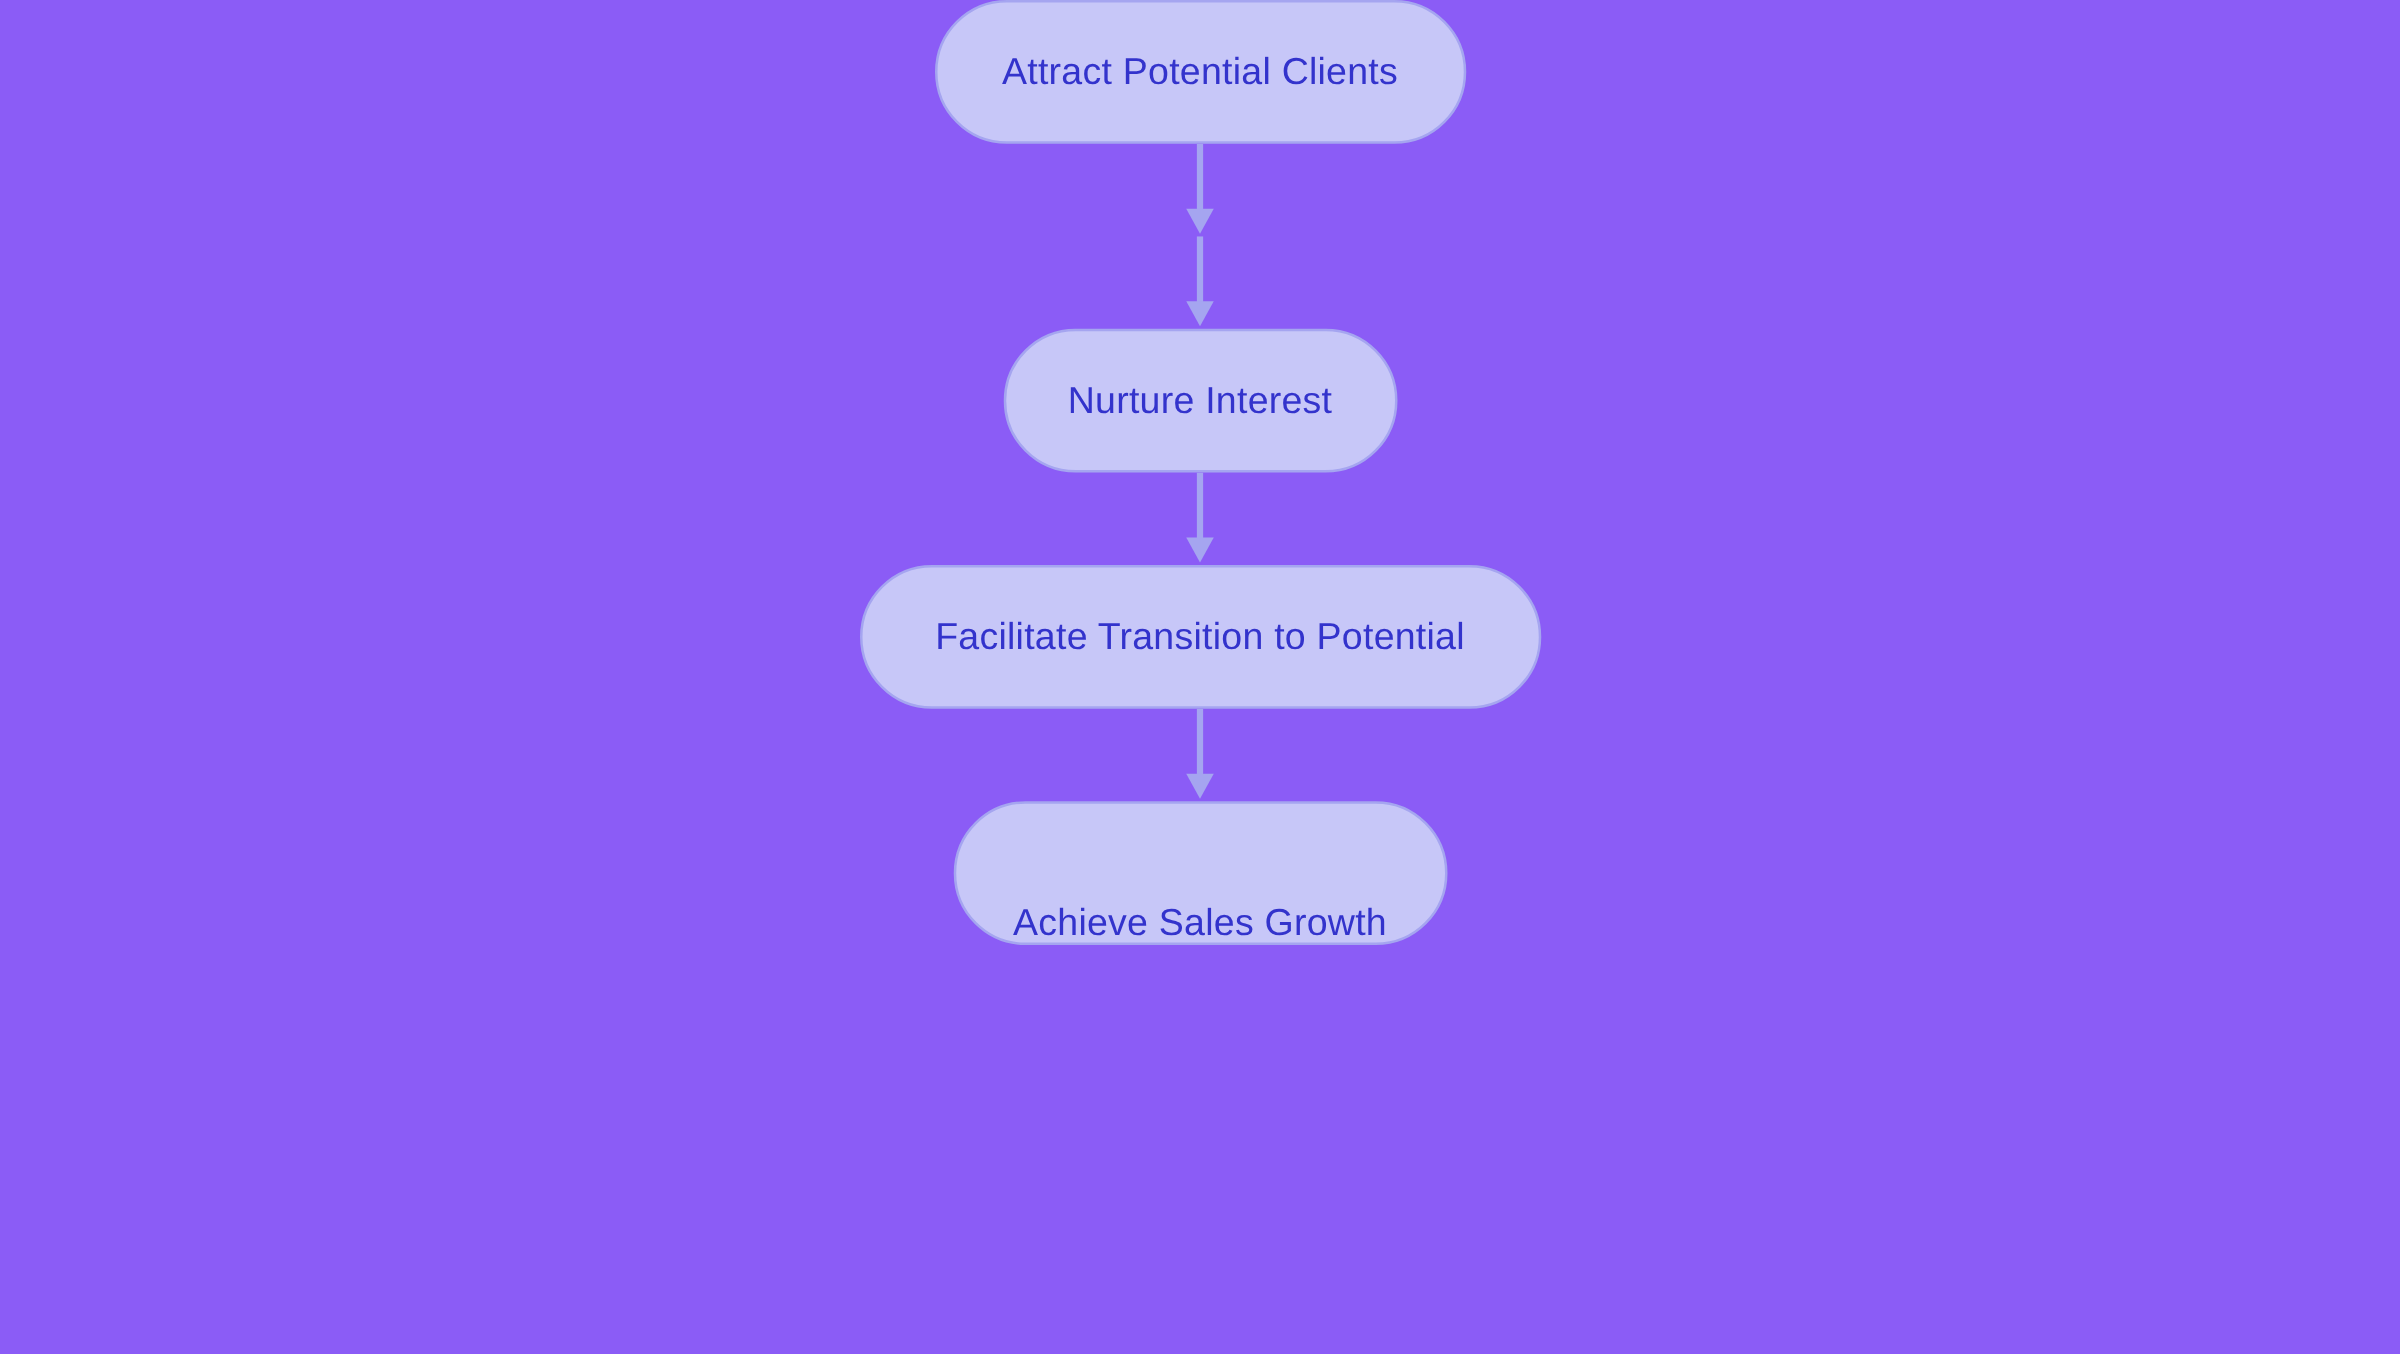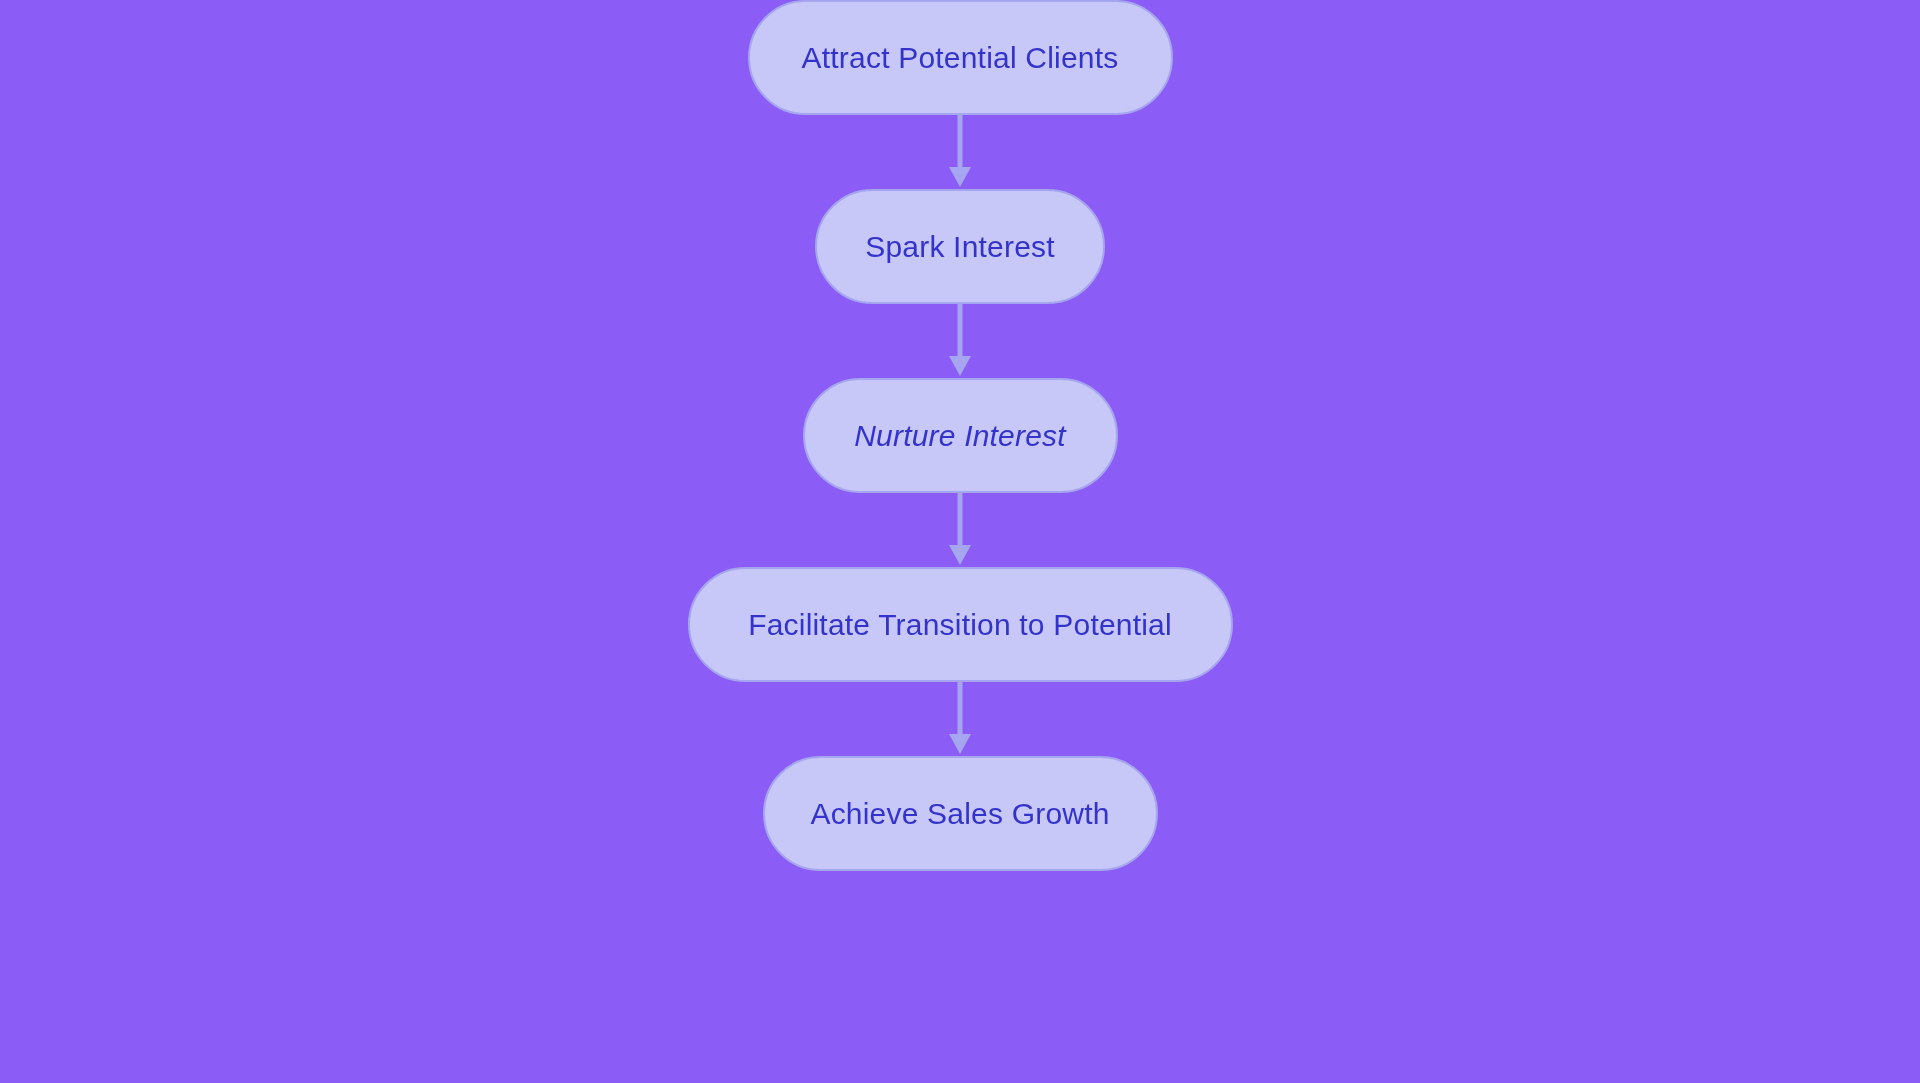--- a/index.html
+++ b/index.html
@@ -85,45 +85,42 @@
 
     <div class="node" style="width:425px;">
       <span class="node-label">Attract Potential Clients</span>
     </div>
 
     <svg class="connector" viewBox="0 0 26 74">
       <line class="shaft" x1="13" y1="0" x2="13" y2="54"></line>
       <polygon class="head" points="2,52 24,52 13,72"></polygon>
     </svg>
 
-    <div class="node" style="width:290px;">
-      <span class="node-label">Spark Interest</span>
-    </div>
 
     <svg class="connector" viewBox="0 0 26 74">
       <line class="shaft" x1="13" y1="0" x2="13" y2="54"></line>
       <polygon class="head" points="2,52 24,52 13,72"></polygon>
     </svg>
 
-    <div class="node" style="width:315px;font-style:italic;">
+    <div class="node" style="width:315px;">
       <span class="node-label">Nurture Interest</span>
     </div>
 
     <svg class="connector" viewBox="0 0 26 74">
       <line class="shaft" x1="13" y1="0" x2="13" y2="54"></line>
       <polygon class="head" points="2,52 24,52 13,72"></polygon>
     </svg>
 
     <div class="node" style="width:545px;">
       <span class="node-label">Facilitate Transition to Potential</span>
     </div>
 
     <svg class="connector" viewBox="0 0 26 74">
       <line class="shaft" x1="13" y1="0" x2="13" y2="54"></line>
       <polygon class="head" points="2,52 24,52 13,72"></polygon>
     </svg>
 
-    <div class="node" style="width:395px;">
+    <div class="node" style="width:395px;align-items:flex-end;">
       <span class="node-label">Achieve Sales Growth</span>
     </div>
 
   </div>
 </div>
 
 </body></html>

